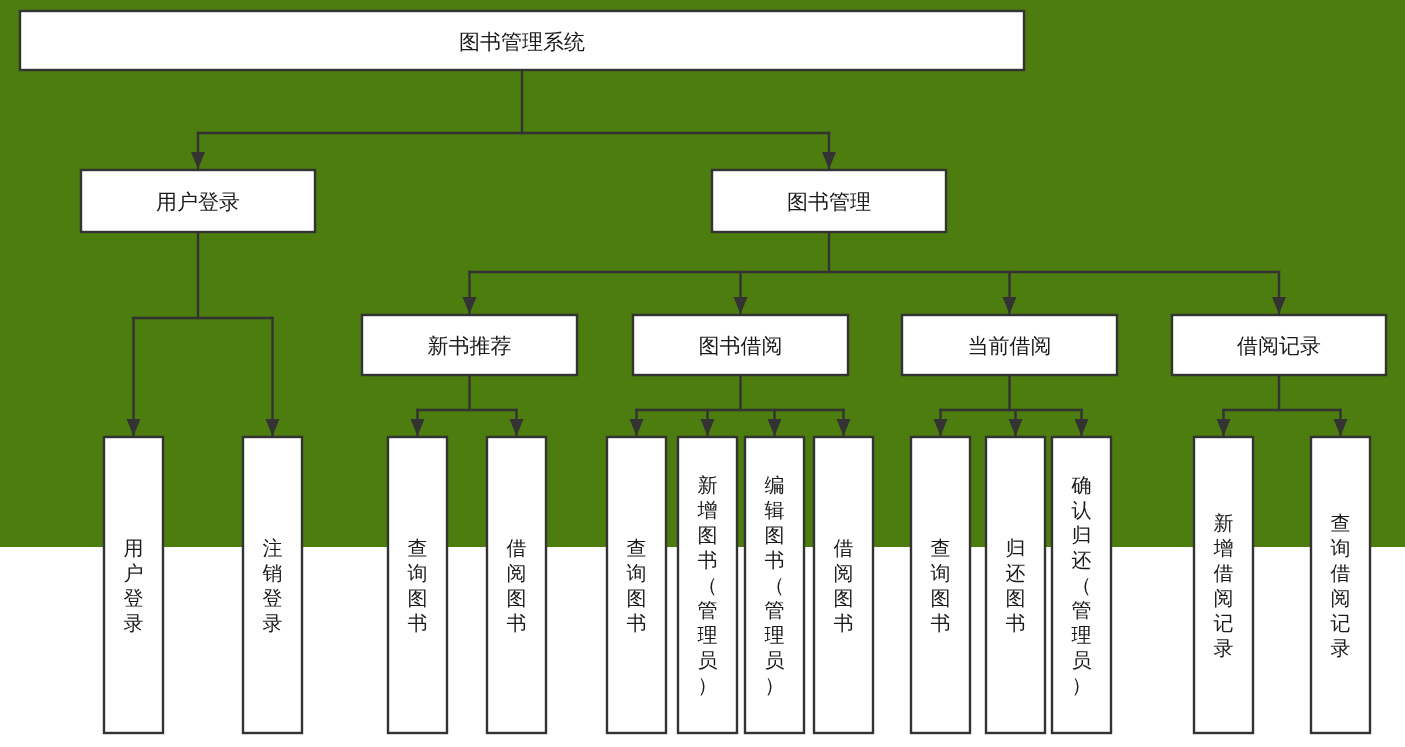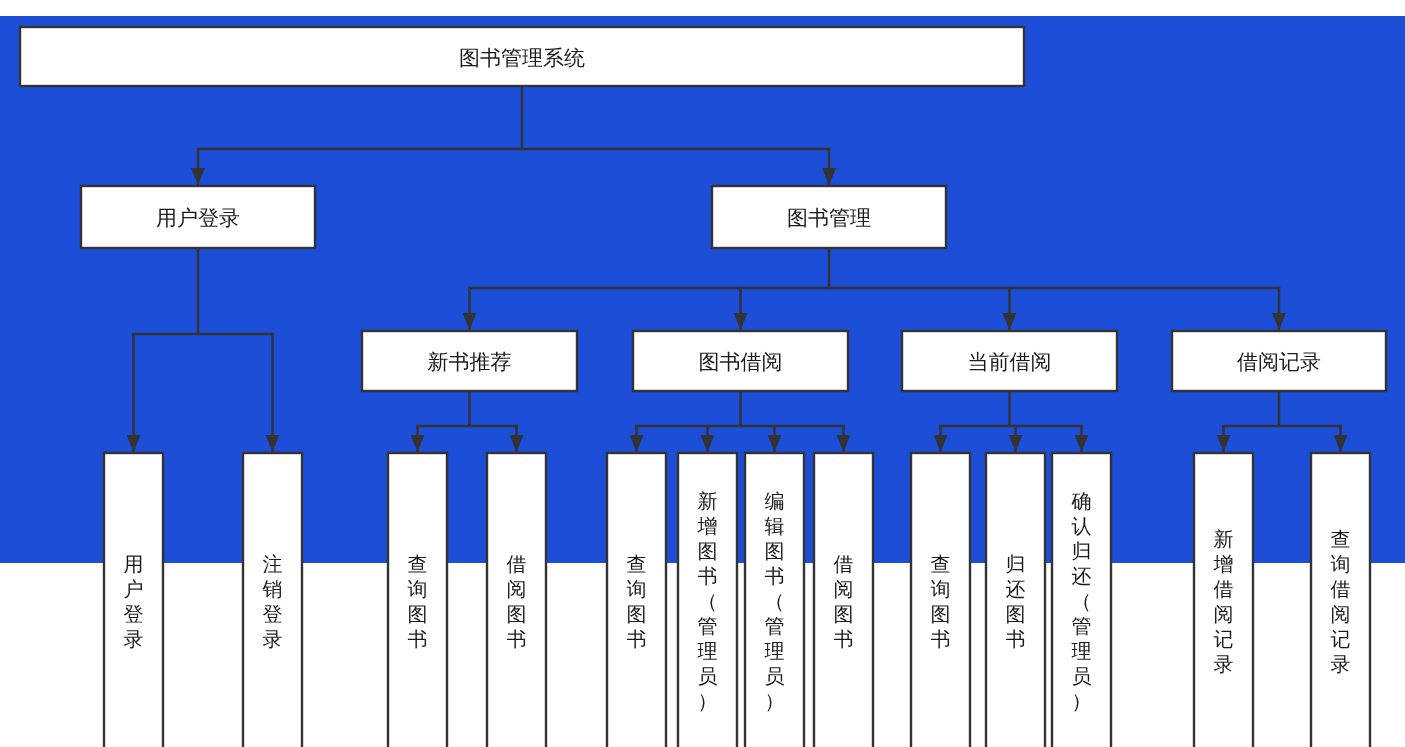--- a/index.html
+++ b/index.html
@@ -10,22 +10,21 @@
   body {
     width: 1405px;
     height: 747px;
     font-family: "DejaVu Sans", "Liberation Sans", sans-serif;
     overflow: hidden;
   }
   #diagram-root {
     position: relative;
     width: 1405px;
     height: 547px;
-    background: #1d4ed8;
-    margin-top: 16px;
+    background: #4d7c0f;
   }
   svg#tree-svg {
     position: absolute;
     top: 0;
     left: 0;
     width: 1405px;
     height: 747px;
     display: block;
   }
   .node-box {

